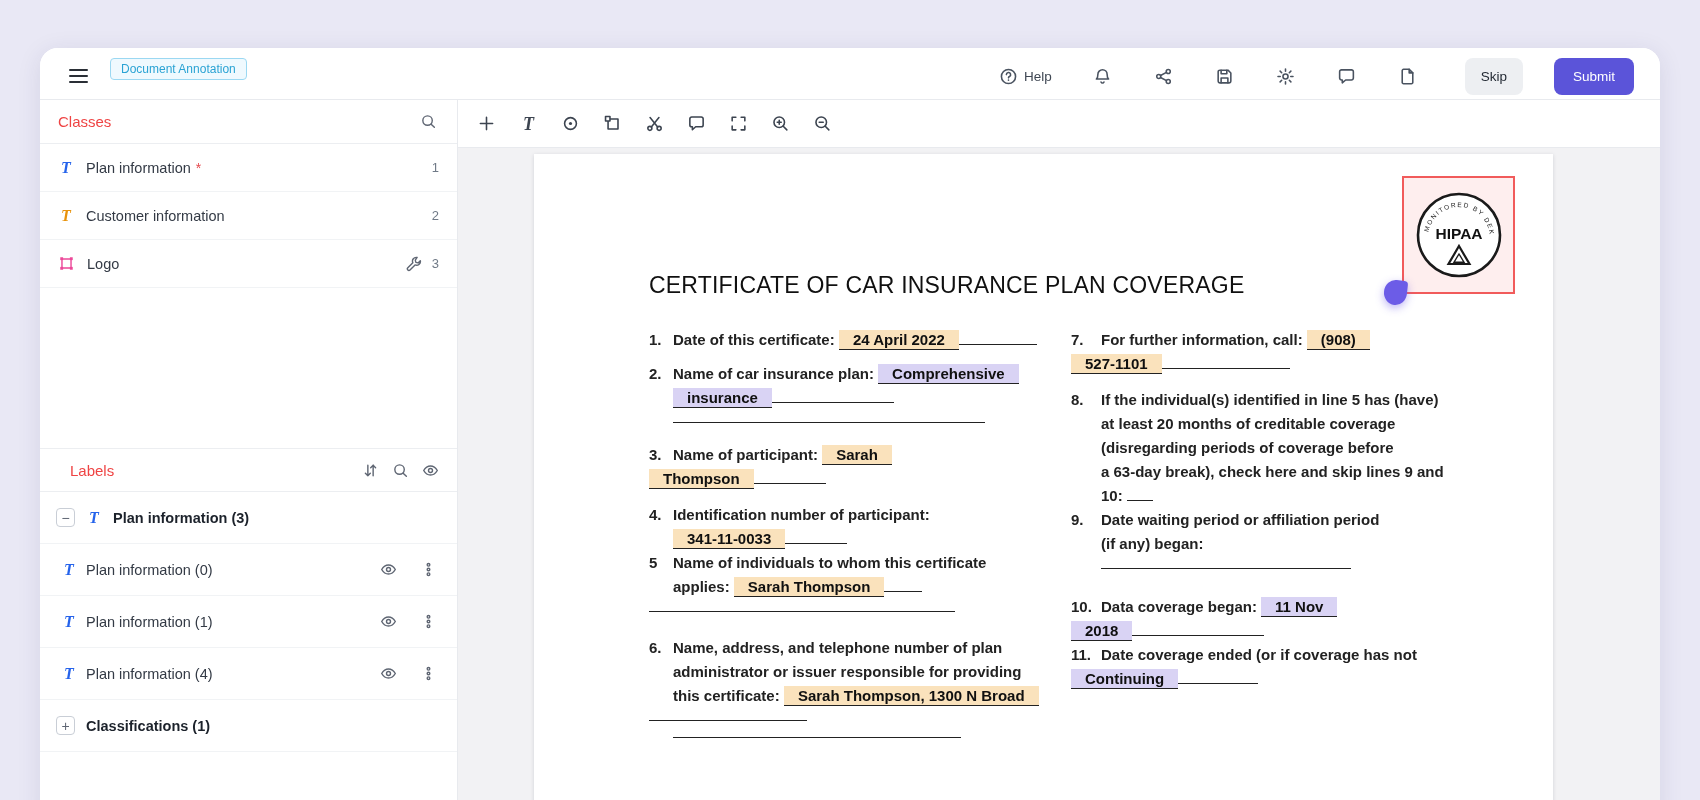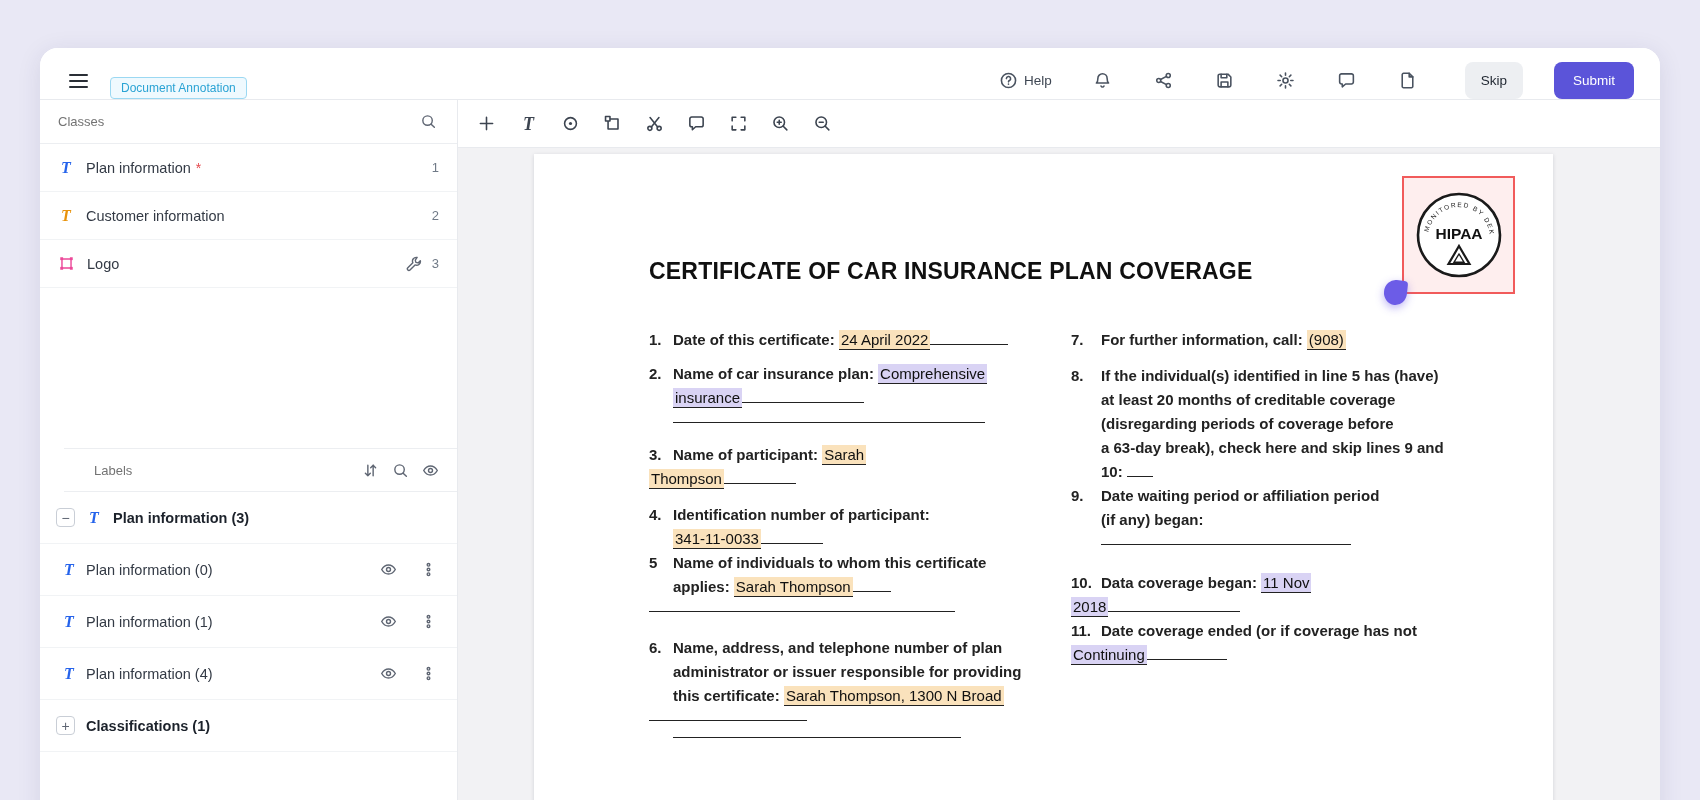--- a/index.html
+++ b/index.html
@@ -11,22 +11,22 @@
     color:#333a45;
   }
   .app {
     position:absolute; left:40px; top:48px; width:1620px; height:780px;
     background:#fff; border-radius:18px; overflow:hidden;
     box-shadow:0 4px 24px rgba(40,40,90,.10);
     display:flex; flex-direction:column;
   }
   
   .topbar {
-    height:52px; flex:0 0 52px; display:flex; align-items:flex-end;
-    padding:0 26px 0 20px; border-bottom:1px solid #e8eaee; background:#fff;
+    height:52px; flex:0 0 52px; display:flex; align-items:flex-start;
+    padding:10px 26px 0 20px; border-bottom:1px solid #e8eaee; background:#fff;
   }
   .icon-btn {
     width:36px; height:36px; border:none; background:transparent; border-radius:8px;
     display:flex; align-items:center; justify-content:center; cursor:pointer;
   }
   .hamburger { display:flex; flex-direction:column; gap:4px; }
   .hamburger i { display:block; width:19px; height:2.2px; background:#2a2f36; border-radius:2px; }
   .badge {
     margin-left:14px; font-size:12px; color:#2AA3D4; background:#EFF9FE;
     border:1px solid #9BD8F2; border-radius:4px; padding:4px 10px; line-height:1;
@@ -49,38 +49,38 @@
     font-family:inherit;
   }
   
   .body { flex:1; display:flex; min-height:0; }
   
   .sidebar { width:418px; flex:0 0 418px; border-right:1px solid #e8eaee; background:#fff; overflow:hidden; }
   .side-header {
     height:44px; display:flex; align-items:center; padding:0 14px 0 18px;
     border-bottom:1px solid #eceef1;
   }
-  .side-title { font-size:13px; color:#737373; }
+  .side-title { font-size:15px; color:#ef4444; }
   .mini-btn { margin-left:auto; width:30px; height:30px; border:none; background:transparent; border-radius:6px; display:flex; align-items:center; justify-content:center; cursor:pointer; }
   .mini-btn svg, .row-ic { width:17px; height:17px; fill:none; stroke:#5f6673; stroke-width:1.5; stroke-linecap:round; stroke-linejoin:round; }
   .class-row {
     height:48px; display:flex; align-items:center; gap:12px; padding:0 18px;
     border-bottom:1px solid #f1f3f5; cursor:pointer;
   }
   .tIcon { font-family:"Liberation Serif","DejaVu Serif",serif; font-style:italic; font-weight:700; font-size:16px; width:16px; text-align:center; line-height:1; }
   .tIcon.blue { color:#2563EB; } .tIcon.orange { color:#E8930C; }
   .class-label { font-size:14.5px; color:#333a45; display:flex; align-items:center; }
   .req { color:#E5484D; margin-left:5px; font-size:14px; }
   .count { margin-left:auto; font-size:13px; color:#707a87; }
   .row-tools { margin-left:auto; display:flex; align-items:center; gap:10px; }
   .row-tools .count { margin-left:0; }
   .side-spacer { height:160px; }
   .labels-header {
     height:44px; display:flex; align-items:center; padding:0 12px 0 30px;
-    border-top:1px solid #eceef1; border-bottom:1px solid #eceef1;margin-left:24px;
+    border-top:1px solid #eceef1; border-bottom:1px solid #eceef1;
   }
   .labels-header .hicons { margin-left:auto; display:flex; align-items:center; }
   .label-group-row, .label-row, .classif-row {
     display:flex; align-items:center; border-bottom:1px solid #f1f3f5; cursor:pointer;
   }
   .label-group-row { height:52px; padding:0 16px; gap:11px; }
   .label-row { height:52px; padding:0 14px 0 21px; gap:9px; }
   .classif-row { height:52px; padding:0 16px; gap:11px; }
   .chk {
     width:19px; height:19px; border:1.4px solid #c9ced6; border-radius:4px;
@@ -100,34 +100,34 @@
   .ic2 { width:19px; height:19px; fill:none; stroke:#3c4450; stroke-width:1.5; stroke-linecap:round; stroke-linejoin:round; }
   .tSerif { font-family:"Liberation Serif","DejaVu Serif",serif; font-style:italic; font-weight:700; font-size:18px; color:#3c4450; line-height:1; }
   .canvas { flex:1; background:#F2F2F4; position:relative; overflow:hidden; padding:6px 0 0 76px; }
   
   .page {
     position:relative; width:1019px; height:860px; background:#fff;
     box-shadow:0 1px 4px rgba(16,24,40,.14);
     color:#1f1f1f;
   }
   .doc-title {
-    position:absolute; left:115px; top:104px; font-size:23px; font-weight:700;
+    position:absolute; left:115px; top:118px; font-size:23px; font-weight:400;
     letter-spacing:.2px; color:#101010; white-space:nowrap;
   }
   .col { position:absolute; top:174px; font-size:15px; line-height:24px; font-weight:600; color:#222; }
   .col-left { left:115px; width:350px; }
   .col-right { left:537px; width:380px; }
   .field { position:relative; margin-bottom:10px; }
   .col-left .field { padding-left:24px; }
   .col-right .field { padding-left:30px; }
   .num { position:absolute; left:0; top:0; }
   .ln { white-space:nowrap; }
   .col-left .outdent { margin-left:-24px; }
   .col-right .outdent { margin-left:-30px; }
-  .hl { font-weight:400; color:#101010; padding:1px 2px; border-bottom:1.8px solid #222; cursor:pointer; }
+  .hl { font-weight:700; color:#101010; padding:1px 14px; border-bottom:1.8px solid #222; cursor:pointer; }
   .hl-o { background:#FAE2BC; }
   .hl-p { background:#D9D3F4; }
   .bl { display:inline-block; border-bottom:1.6px solid #222; height:15px; vertical-align:baseline; }
   .rule { border-bottom:1.6px solid #222; height:0; margin-top:12px; }
   
   .hipaa-box {
     position:absolute; left:868px; top:22px; width:113px; height:118px;
     border:2.5px solid #F15B5B; background:rgba(241,91,91,.10);
     display:flex; align-items:center; justify-content:center; cursor:pointer;
   }
@@ -480,20 +480,21 @@
               <div class="rule" style="width:158px;margin-left:-24px"></div>
               <div class="rule" style="width:288px;margin-top:16px"></div>
             </div>
           </div>
 
           <div class="col col-right">
 
             <div class="field" style="margin-bottom:12px">
               <span class="num">7.</span>
               <div class="ln"><span>For further information, call: </span><span class="hl hl-o">(908)</span></div>
+              <div class="ln outdent"><span class="hl hl-o">527-1101</span><span class="bl" style="width:128px"></span></div>
             </div>
 
             <div class="field" style="margin-bottom:0">
               <span class="num">8.</span>
               <div class="ln"><span>If the individual(s) identified in line 5 has (have)</span></div>
               <div class="ln"><span>at least 20 months of creditable coverage</span></div>
               <div class="ln"><span>(disregarding periods of coverage before</span></div>
               <div class="ln"><span>a 63-day break), check here and skip lines 9 and</span></div>
               <div class="ln"><span>10:</span> <span class="bl" style="width:26px"></span></div>
             </div>

